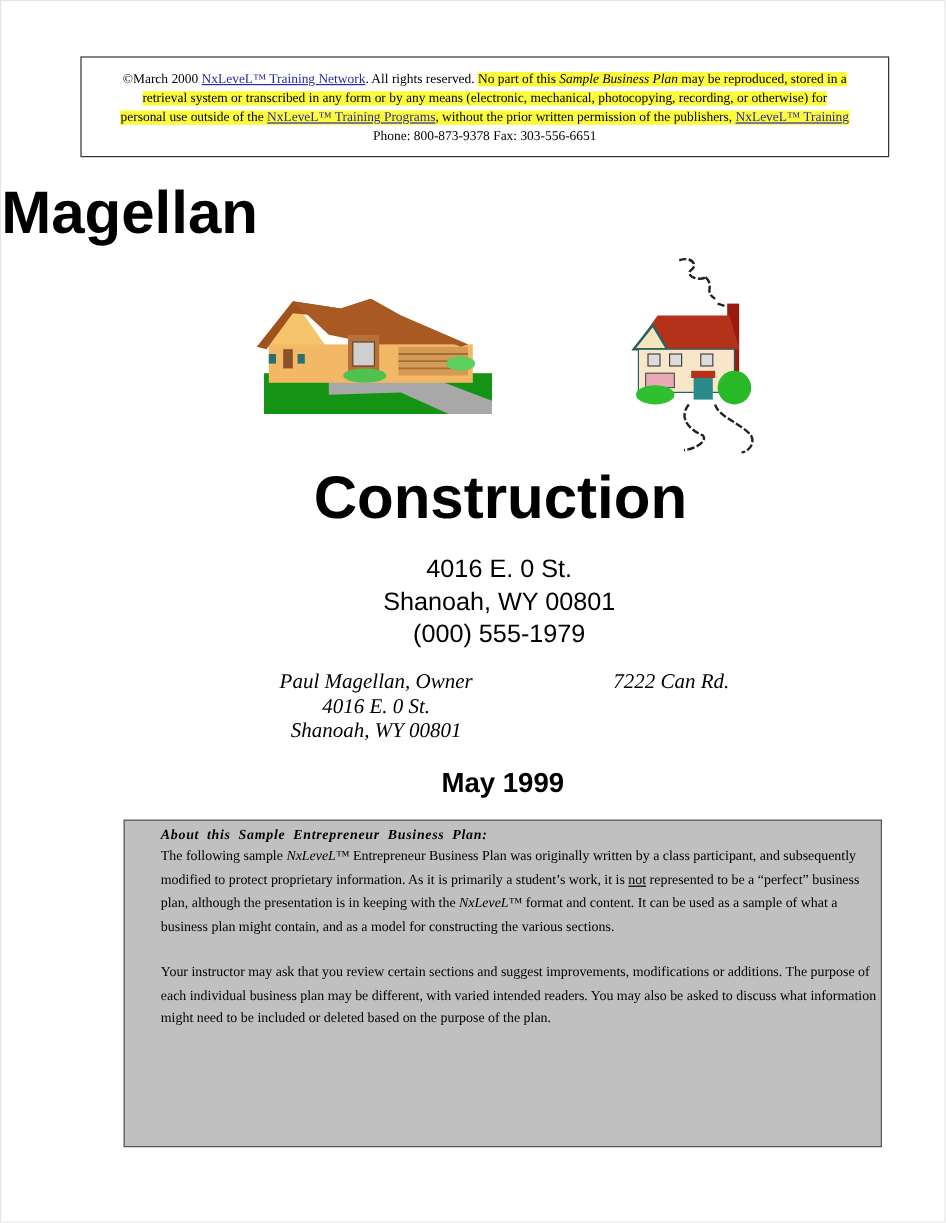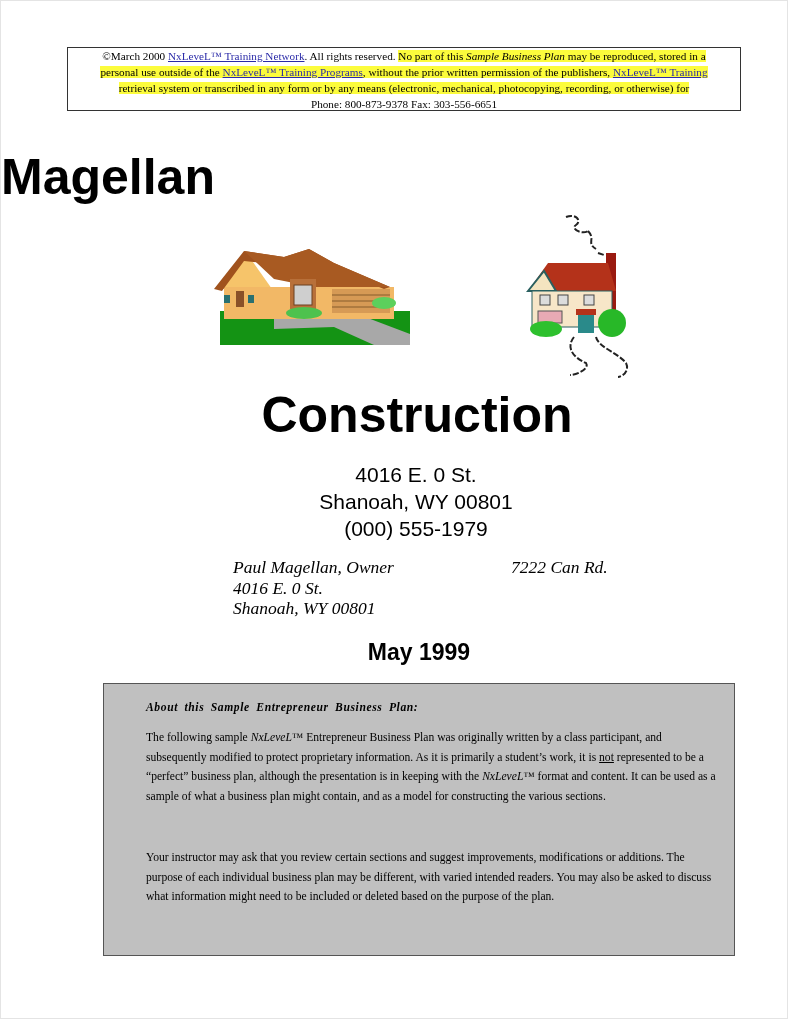--- a/index.html
+++ b/index.html
@@ -1,44 +1,44 @@
 <!DOCTYPE html>
 <html><head>
 <meta charset="utf-8">
 <style>
   html, body { margin:0; padding:0; background:#fff; }
   body { width:788px; height:1019px; position:relative; overflow:hidden; font-family:"Liberation Serif", serif; color:#000; }
   .page { position:absolute; left:0; top:0; width:786px; height:1017px; border:1px solid #e4e4e4; }
-  .notice { position:absolute; left:66px; top:46px; width:674px; height:64px; border:1px solid #333; box-sizing:border-box; font-size:11.2px; line-height:16px; text-align:center; padding-top:0; }
+  .notice { position:absolute; left:66px; top:46px; width:674px; height:84px; border:1px solid #333; box-sizing:border-box; font-size:11.2px; line-height:16px; text-align:center; padding-top:10px; }
   .notice .line { white-space:nowrap; }
   .hl { background:#fcfc3c; }
   .lk { color:#2a2aa8; text-decoration:underline; }
   .it { font-style:italic; }
   .title1 { position:absolute; left:0; width:788px; top:144px; font-family:"Liberation Sans", sans-serif; font-weight:bold; font-size:50px; line-height:64px; }
   .title2 { position:absolute; left:0; width:832px; top:382px; text-align:center; font-family:"Liberation Sans", sans-serif; font-weight:bold; font-size:50px; line-height:64px; }
   .addr { position:absolute; left:0; width:830px; top:460px; text-align:center; font-family:"Liberation Sans", sans-serif; font-size:21px; line-height:27px; }
-  .owner { position:absolute; top:556px; font-style:italic; font-size:17.5px; line-height:20.5px; }
+  .owner { position:absolute; top:556px; font-style:italic; font-size:17.5px; line-height:20.5px;text-align:center; }
   .date { position:absolute; left:0; width:836px; top:638px; text-align:center; font-family:"Liberation Sans", sans-serif; font-weight:bold; font-size:23px; }
   .about { position:absolute; left:102px; top:682px; width:632px; height:273px; background:#c0c0c0; border:1px solid #555; box-sizing:border-box; padding:4px 0 0 30px; font-size:11.6px; line-height:19.5px; }
-  .about p { margin:12px; }
+  .about p { margin:0; }
   .about .head { font-weight:bold; font-style:italic; letter-spacing:0.6px; word-spacing:3px; line-height:16px; }
   .about .gap { height:18px; }
   .art { position:absolute; }
 </style>
 </head>
 <body>
 
 <div class="page">
 
   <div class="notice">
     <div class="line">
       <span>©March 2000 </span><span class="lk">NxLeveL™ Training Network</span><span>.  All rights reserved. </span><span class="hl"><span>No part of this </span><span class="it">Sample Business Plan</span><span> may be reproduced, stored in a</span></span>
     </div>
+    <div class="line"><span class="hl">retrieval system or transcribed in any form or by any means (electronic, mechanical, photocopying, recording, or otherwise) for</span></div>
     <div class="line"><span class="hl"><span>personal use outside of the </span><span class="lk">NxLeveL™ Training Programs</span><span>, without the prior written permission of the publishers, </span><span class="lk">NxLeveL™ Training</span></span></div>
-    <div class="line"><span class="hl">retrieval system or transcribed in any form or by any means (electronic, mechanical, photocopying, recording, or otherwise) for</span></div>
     <div class="line">Phone:  800-873-9378   Fax:  303-556-6651</div>
   </div>
 
   <div class="title1">Magellan</div>
 
   <svg class="art" style="left:213px;top:248px" width="196" height="96" viewBox="0 0 196 96">
     <rect x="6" y="62" width="190" height="34" fill="#149314"></rect>
     <polygon points="60,70 130,60 196,85 196,96 160,96 120,78 60,80" fill="#a8a8a8"></polygon>
     <polygon points="4,40 34,6 58,40" fill="#f6c46a"></polygon>
     <rect x="10" y="38" width="170" height="32" fill="#f2b866"></rect>

